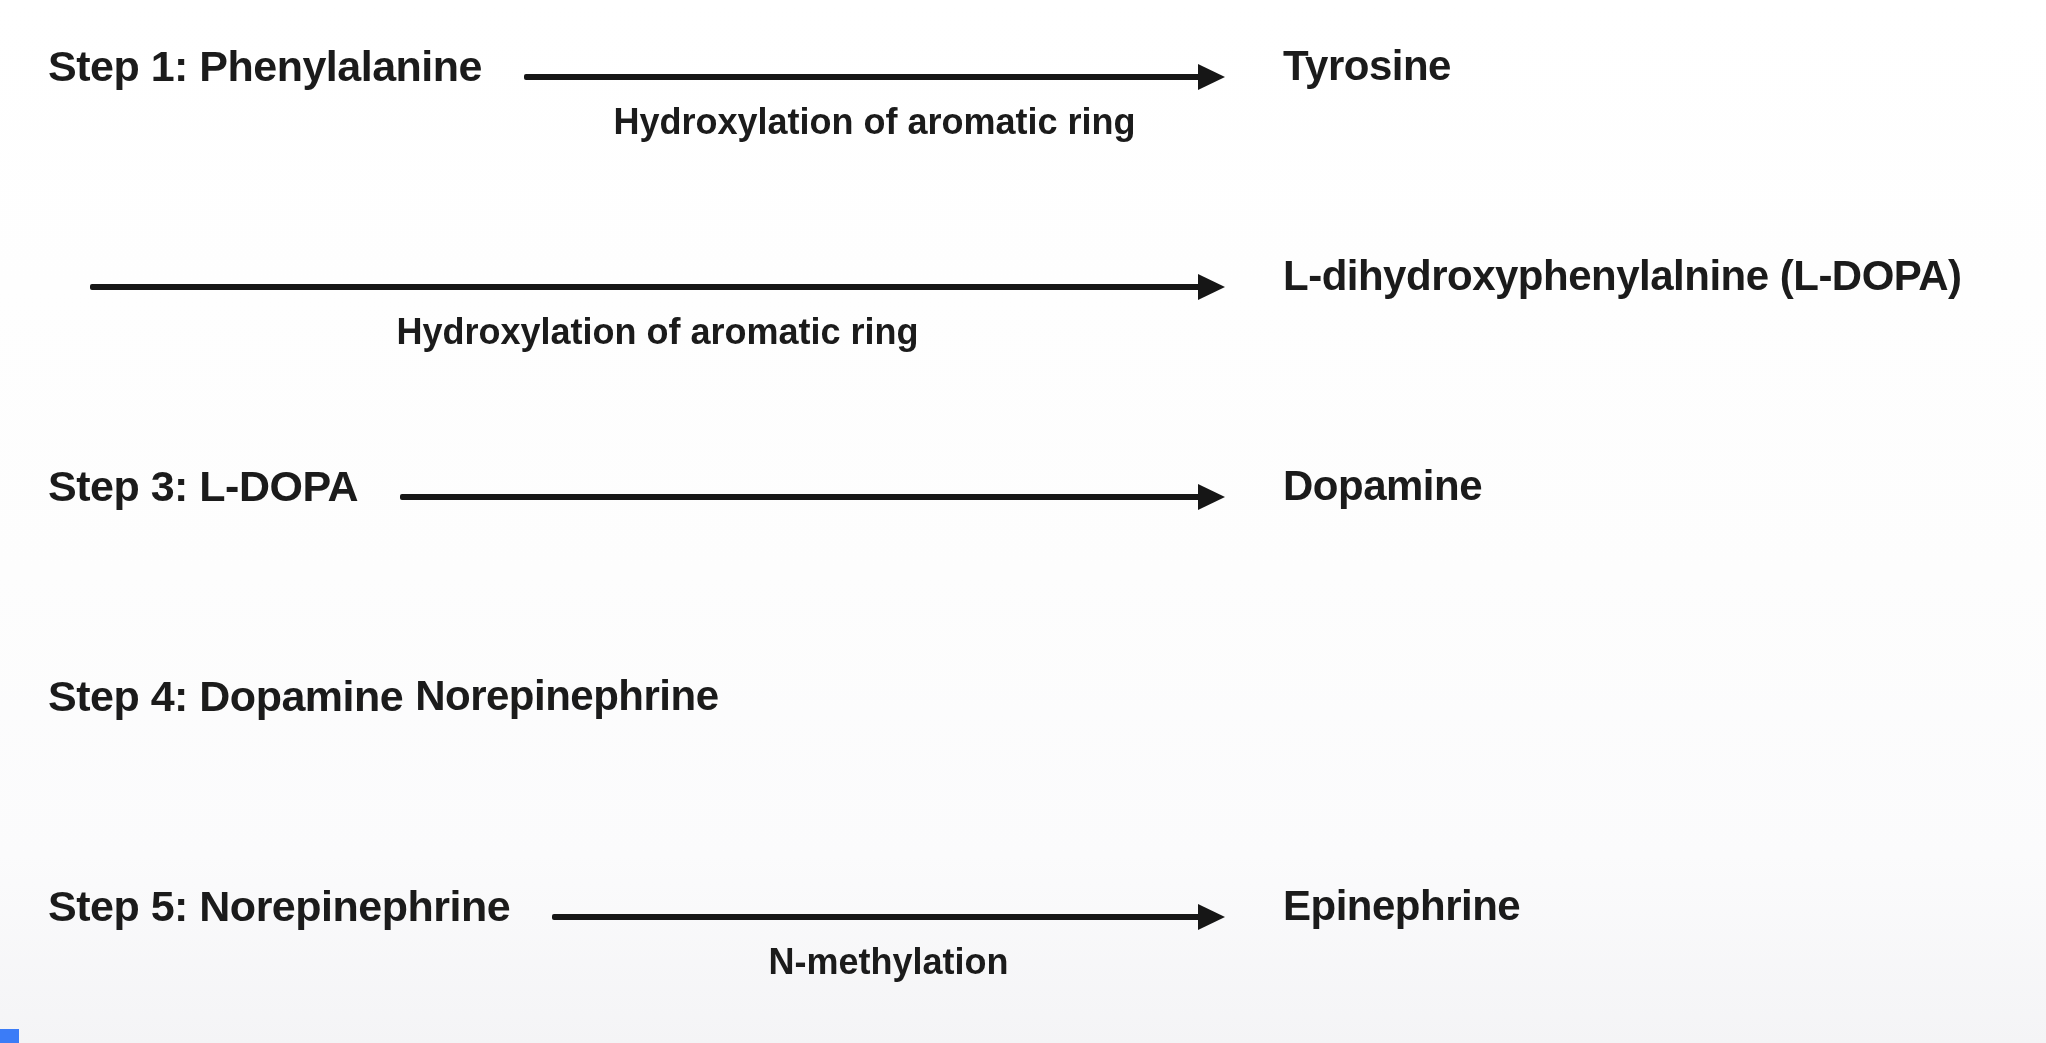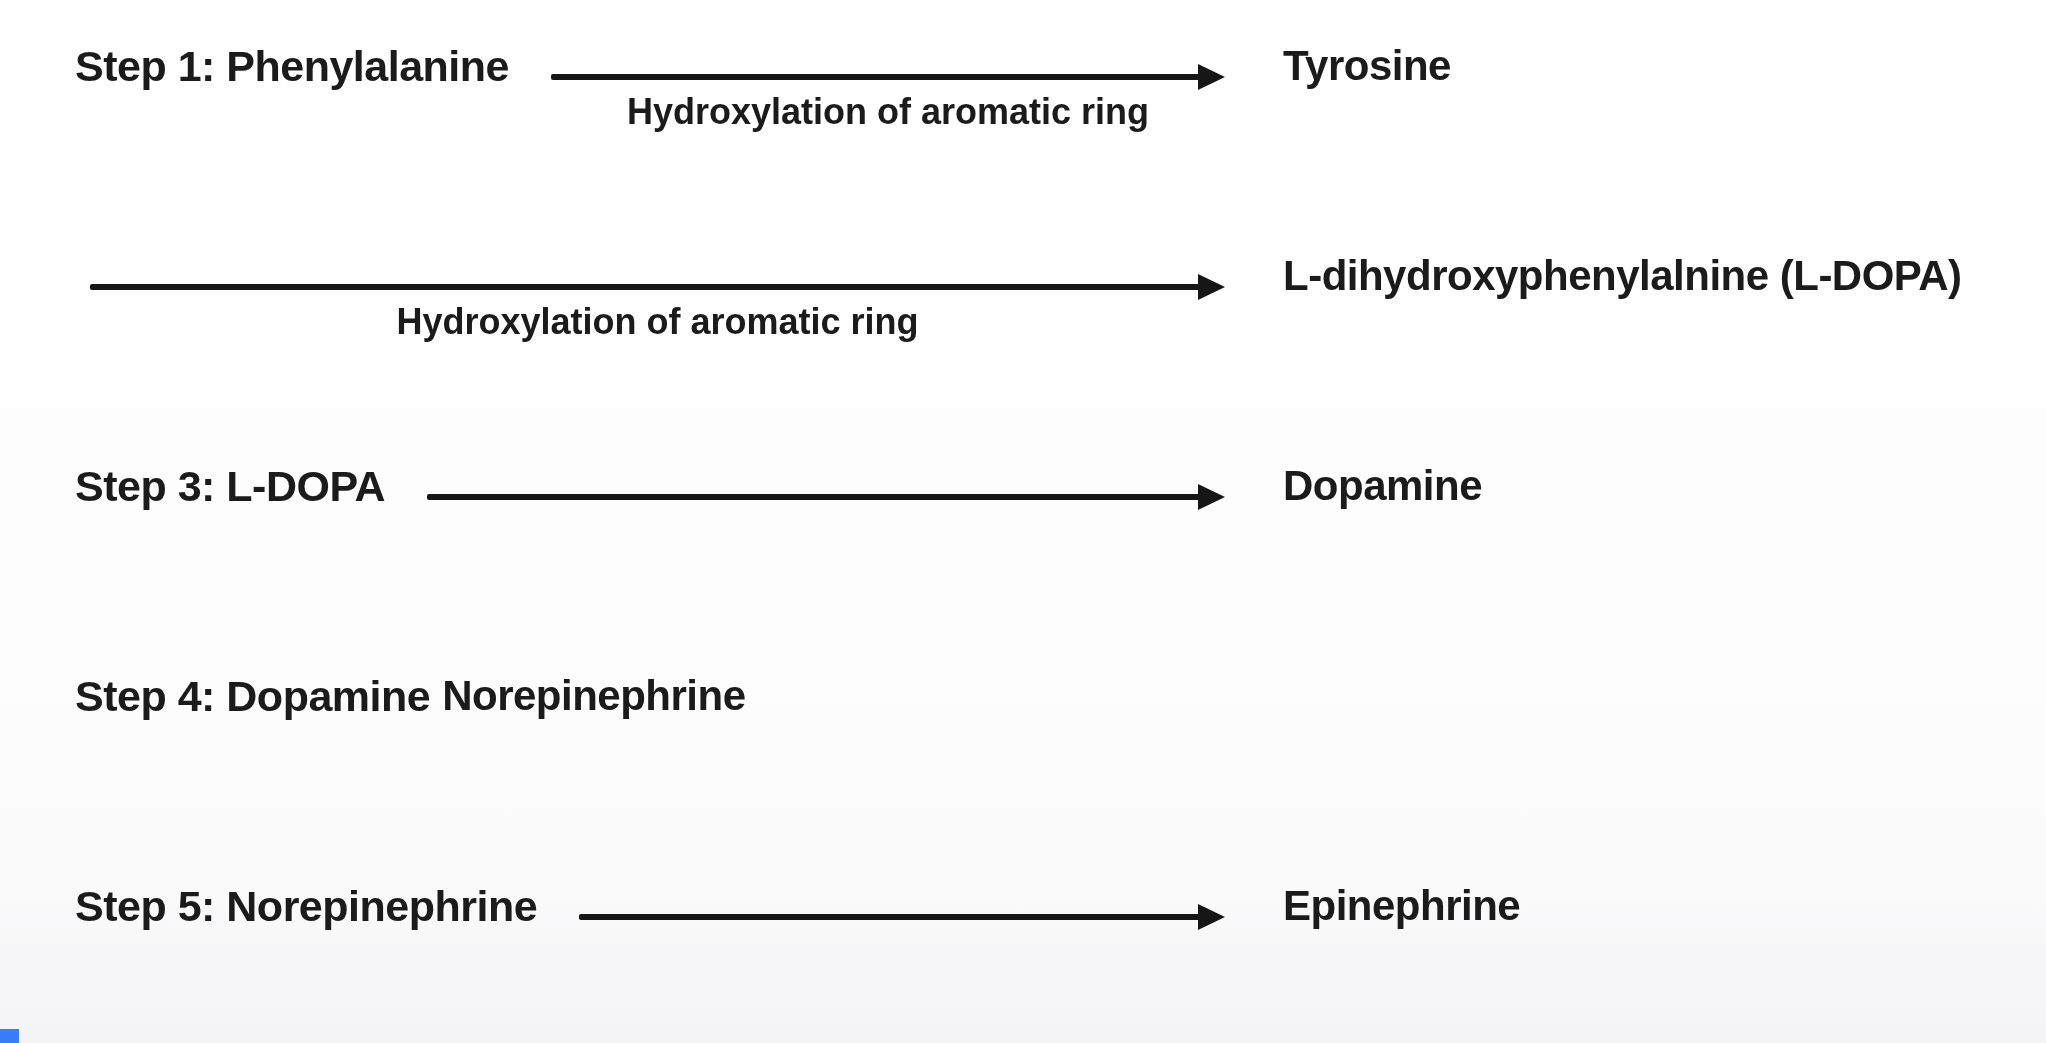--- a/index.html
+++ b/index.html
@@ -27,21 +27,20 @@
     height: 210px;
   }
   .step-label {
     font-size: 43px;
     font-weight: 700;
     color: #1b1b1b;
     line-height: 52px;
     white-space: nowrap;
     letter-spacing: -0.5px;
     flex: 0 0 auto;
-    margin-left: 27px;
   }
   .arrow-zone {
     flex: 1 1 auto;
     display: flex;
     flex-direction: column;
     margin: 0 46px 0 42px;
     min-width: 0;
   }
   .arrow {
     display: flex;
@@ -57,20 +56,21 @@
   }
   .arrow-head {
     width: 0;
     height: 0;
     border-top: 13px solid transparent;
     border-bottom: 13px solid transparent;
     border-left: 27px solid #161616;
     margin-left: -2px;
   }
   .reaction-label {
+    margin-top: 10px;
     text-align: center;
     font-size: 36px;
     font-weight: 700;
     color: #1b1b1b;
     line-height: 44px;
     white-space: nowrap;
   }
   .product-label {
     flex: 0 0 763px;
     width: 763px;
@@ -136,20 +136,21 @@
       <div class="product-label">Norepinephrine</div>
     </div>
 
     <div class="row">
       <div class="step-label">Step 5: Norepinephrine</div>
       <div class="arrow-zone">
         <div class="arrow">
           <div class="arrow-line"></div>
           <div class="arrow-head"></div>
         </div>
+        <div class="reaction-label">N-methylation</div>
       </div>
       <div class="product-label">Epinephrine</div>
     </div>
 
   </div>
 
   <div class="corner-artifact"></div>
 </div>
 
 </body></html>

